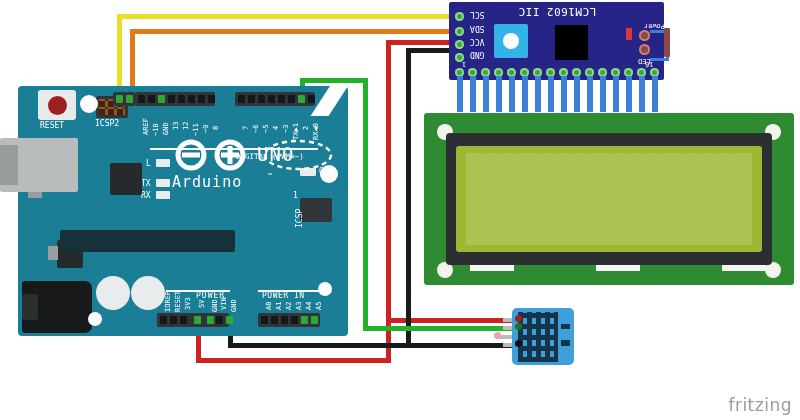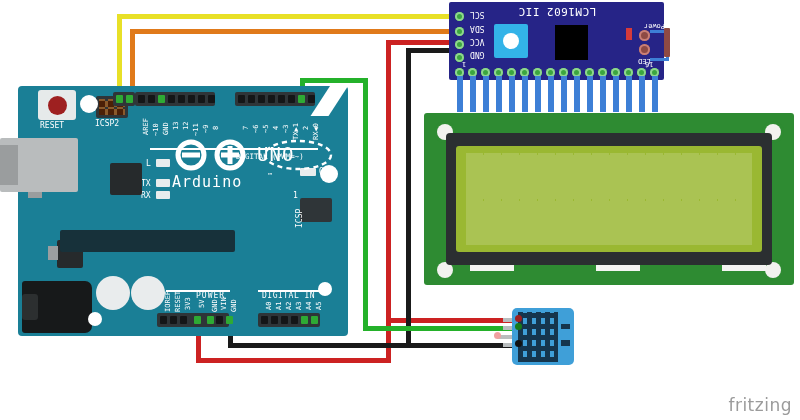--- a/index.html
+++ b/index.html
@@ -215,21 +215,21 @@
     <div class="lbl vert" style="left:276px;top:310px;font-size:7px;">A1</div>
     <div class="lbl vert" style="left:286px;top:310px;font-size:7px;">A2</div>
     <div class="lbl vert" style="left:296px;top:310px;font-size:7px;">A3</div>
     <div class="lbl vert" style="left:306px;top:310px;font-size:7px;">A4</div>
     <div class="lbl vert" style="left:316px;top:310px;font-size:7px;">A5</div>
   </div>
 
   <div class="silk" style="left:166px;top:290px;width:64px;height:2px;"></div>
   <div class="lbl" style="left:196px;top:292px;font-size:8px;letter-spacing:1px;">POWER</div>
   <div class="silk" style="left:258px;top:290px;width:62px;height:2px;"></div>
-  <div class="lbl" style="left:262px;top:292px;font-size:8px;letter-spacing:.5px;">DIGITAL IN</div>
+  <div class="lbl" style="left:262px;top:292px;font-size:8px;letter-spacing:.5px;">POWER IN</div>
 
   <div id="iic" class="abs"></div>
   <div class="lbl flip" style="left:518px;top:6px;font-size:11px;letter-spacing:.5px;">LCM1602 IIC</div>
 
   <div class="iicpin" style="left:455px;top:12px;"></div>
   <div class="iicpin" style="left:455px;top:27px;"></div>
   <div class="iicpin" style="left:455px;top:40px;"></div>
   <div class="iicpin" style="left:455px;top:53px;"></div>
   <div class="lbl flip" style="left:470px;top:10px;font-size:8px;">SCL</div>
   <div class="lbl flip" style="left:470px;top:24px;font-size:8px;">SDA</div>

